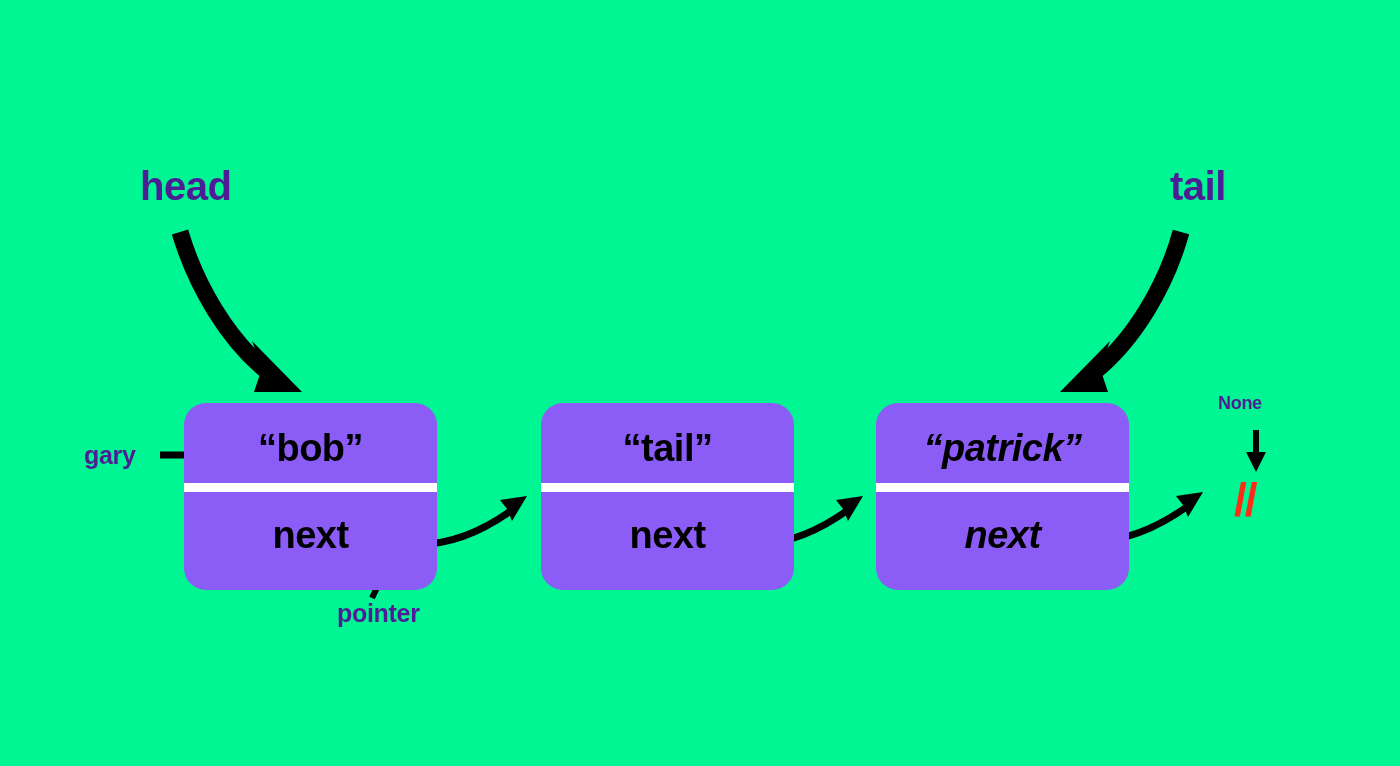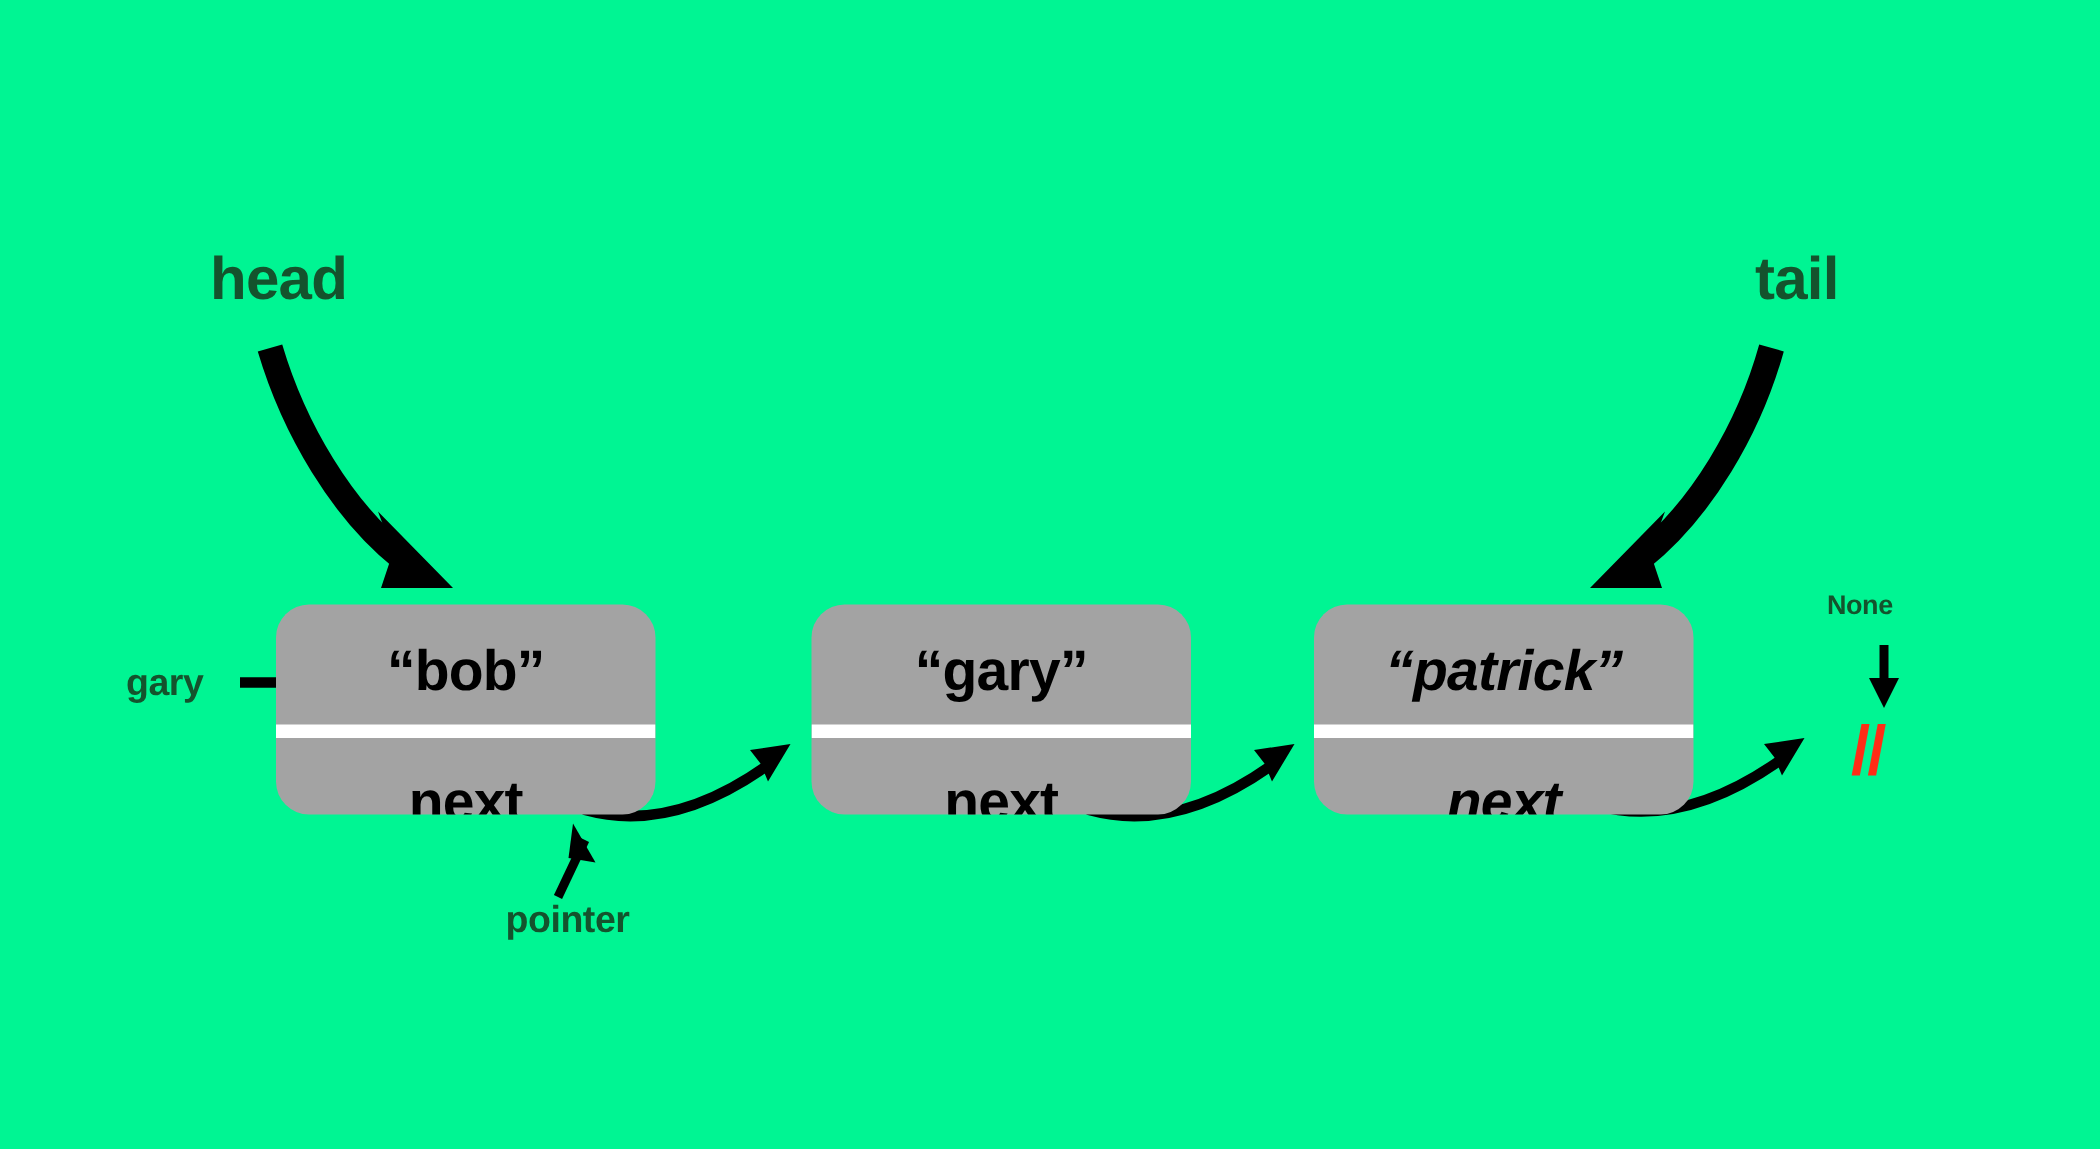--- a/index.html
+++ b/index.html
@@ -14,22 +14,22 @@
   }
   #canvas {
     position: relative;
     width: 1400px;
     height: 766px;
     background: #00F593;
   }
   .node {
     position: absolute;
     width: 253px;
-    height: 140px;
-    background: #a3a3a3;
+    height: 187px;
+    background: #8b5cf6;
     border-radius: 22px;
     overflow: hidden;
   }
   .node-data,
   .node-next {
     position: absolute;
     left: 0;
     width: 100%;
     text-align: center;
     color: #000000;
@@ -43,21 +43,21 @@
   .node-divider {
     position: absolute;
     left: 0;
     top: 80px;
     width: 100%;
     height: 9px;
     background: #FFFFFF;
   }
   .label {
     position: absolute;
-    color: #14532d;
+    color: #4c1d95;
     font-weight: bold;
     line-height: 1;
     white-space: nowrap;
   }
   .label-big { font-size: 40px; letter-spacing: -0.5px; }
   .label-small { font-size: 25px; letter-spacing: -0.3px; }
   .label-none { font-size: 18px; letter-spacing: -0.3px; }
   svg.overlay {
     position: absolute;
     left: 0;
@@ -135,21 +135,21 @@
 
   <div class="null-slashes" style="left:1234px; top:477px;">//</div>
 
   <div class="node" style="left:184px; top:403px;">
     <div class="node-data">“bob”</div>
     <div class="node-divider"></div>
     <div class="node-next">next</div>
   </div>
 
   <div class="node" style="left:541px; top:403px;">
-    <div class="node-data">“gary”</div>
+    <div class="node-data">“tail”</div>
     <div class="node-divider"></div>
     <div class="node-next">next</div>
   </div>
 
   <div class="node" style="left:876px; top:403px;font-style:italic;">
     <div class="node-data">“patrick”</div>
     <div class="node-divider"></div>
     <div class="node-next">next</div>
   </div>
 

